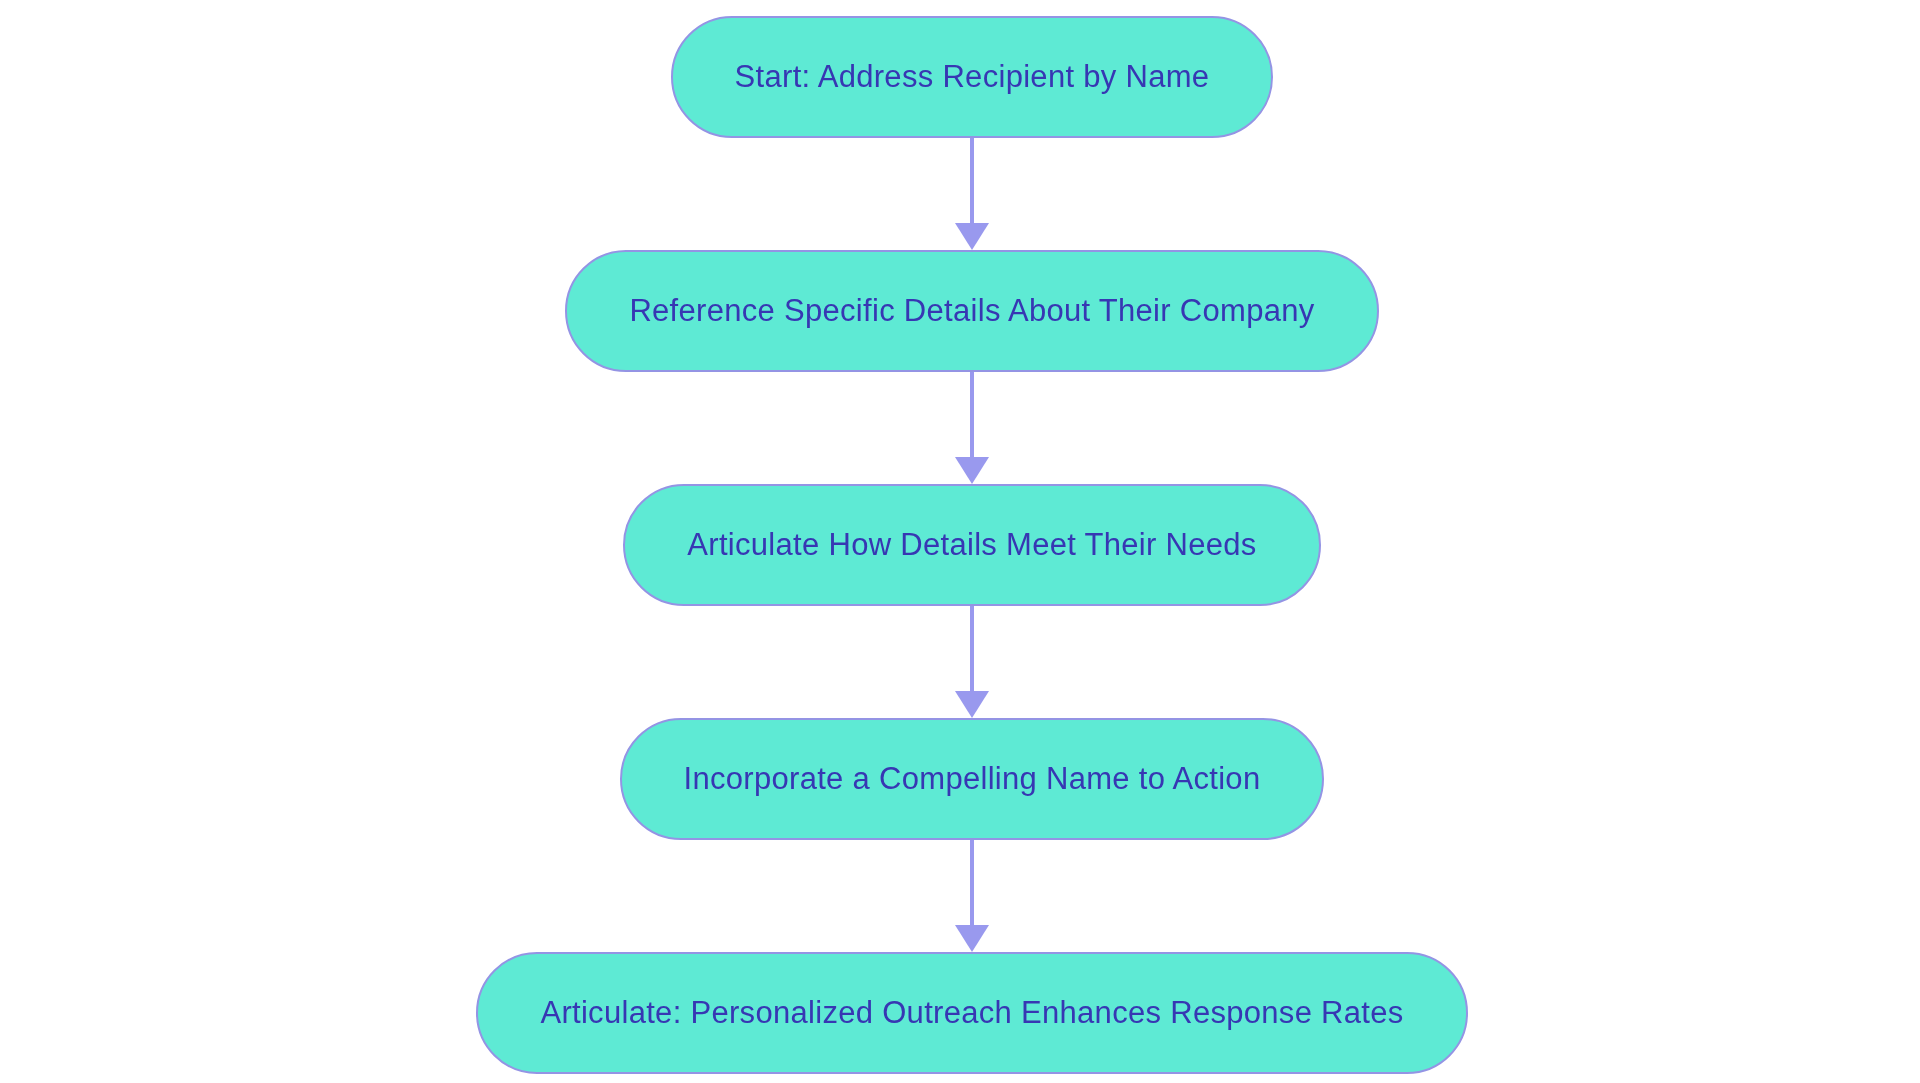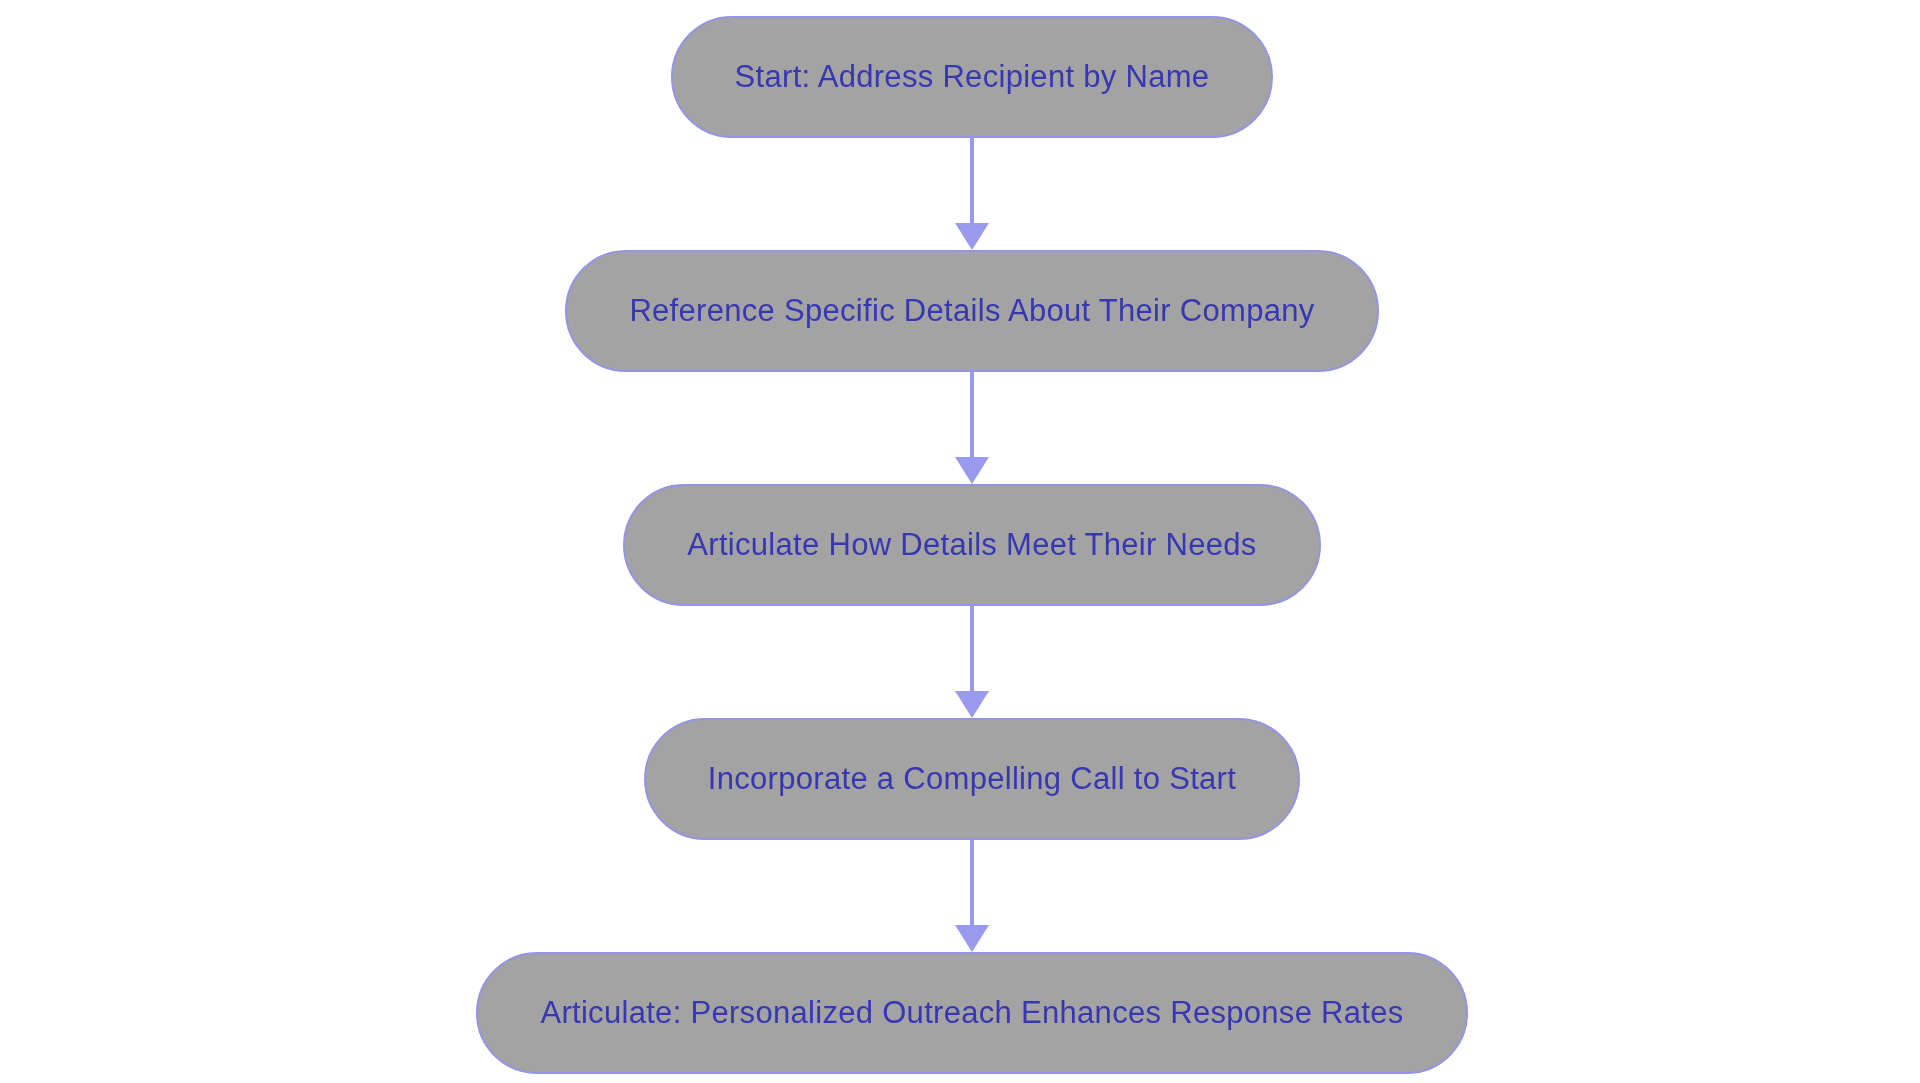--- a/index.html
+++ b/index.html
@@ -17,21 +17,21 @@
     box-sizing: border-box;
     padding-top: 16px;
     padding-left: 24px; 
     display: flex;
     flex-direction: column;
     align-items: center;
   }
   .node {
     height: 122px;
     box-sizing: border-box;
-    background: #a3a3a3;
+    background: #5eead4;
     border: 2px solid #9494e4;
     border-radius: 61px;
     color: #3737b3;
     font-size: 31px;
     letter-spacing: 0.3px;
     display: flex;
     align-items: center;
     justify-content: center;
     padding: 0 62px;
     white-space: nowrap;
@@ -85,21 +85,21 @@
   <div class="node">
     <span>Articulate How Details Meet Their Needs</span>
   </div>
 
   <div class="arrow">
     <div class="shaft"></div>
     <div class="head"></div>
   </div>
 
   <div class="node">
-    <span>Incorporate a Compelling Call to Start</span>
+    <span>Incorporate a Compelling Name to Action</span>
   </div>
 
   <div class="arrow">
     <div class="shaft"></div>
     <div class="head"></div>
   </div>
 
   <div class="node">
     <span>Articulate: Personalized Outreach Enhances Response Rates</span>
   </div>

